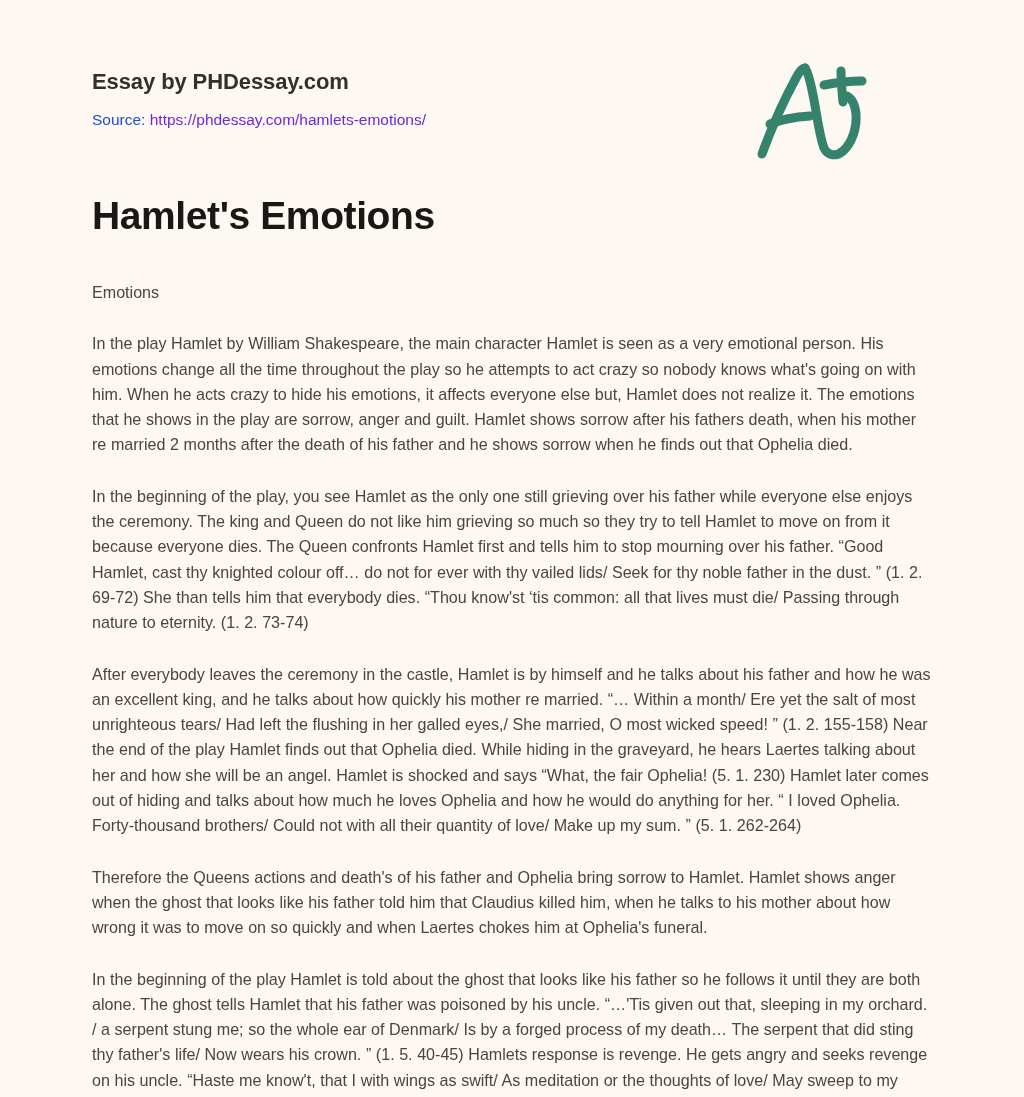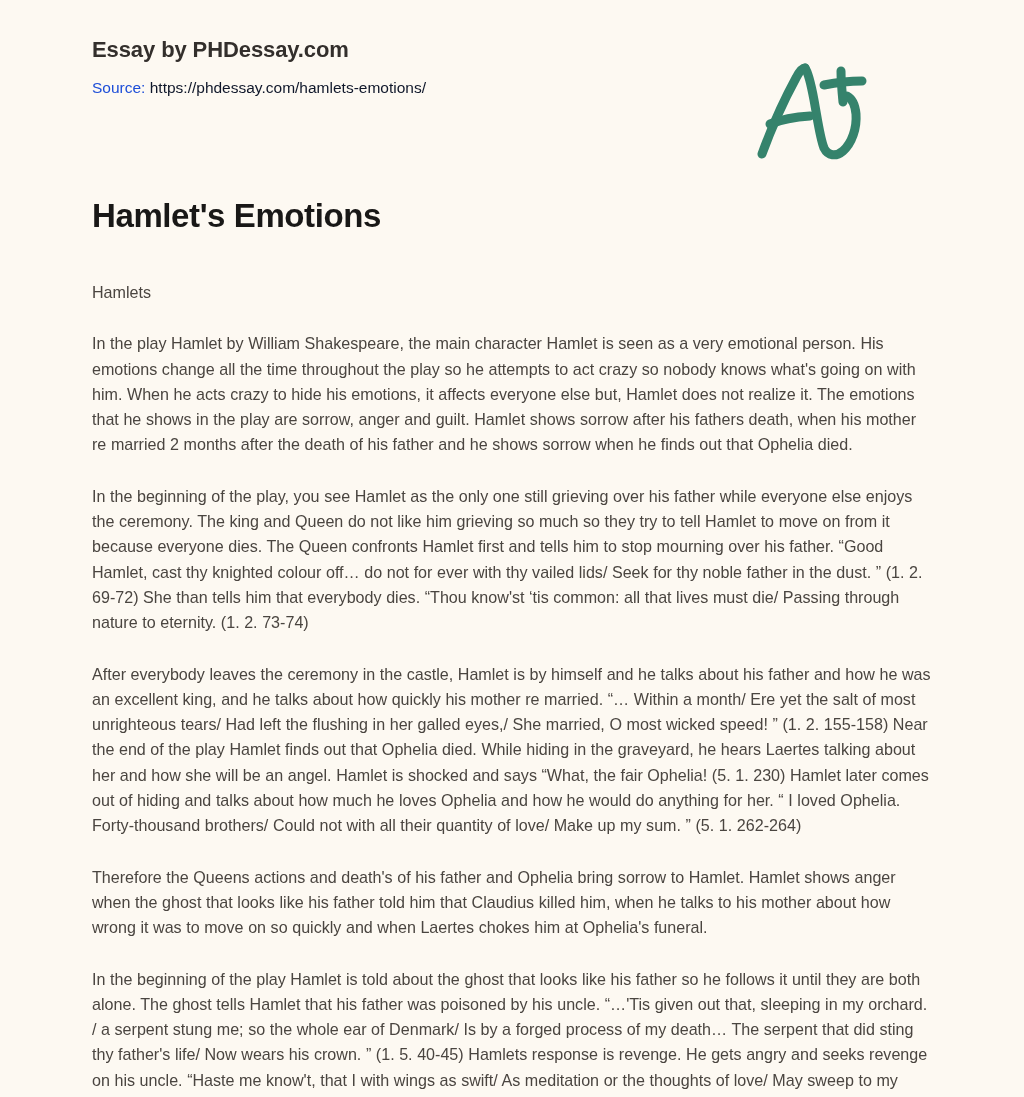--- a/index.html
+++ b/index.html
@@ -21,21 +21,21 @@
     position: relative;
     width: 1024px;
     height: 1097px;
     box-sizing: border-box;
     padding: 0 92px;
   }
 
   
   .header {
     position: relative;
-    padding-top: 36px;
+    padding-top: 68px;
     height: 118px;
     box-sizing: border-box;
   }
 
   .brand-line {
     font-size: 22px;
     font-weight: bold;
     color: #332f2c;
     letter-spacing: -0.1px;
     line-height: 28px;
@@ -48,21 +48,21 @@
     line-height: 20px;
     color: #8d8780;
     white-space: nowrap;
   }
 
   .source-label {
     color: #1d4ed8;
   }
 
   .source-url {
-    color: #0f172a;
+    color: #6d28d9;
     text-decoration: none;
   }
 
   
   .logo {
     position: absolute;
     right: 56px;
     top: 58px;
     width: 128px;
     height: 104px;
@@ -70,21 +70,21 @@
   .logo svg {
     display: block;
     width: 100%;
     height: 100%;
   }
 
   
   .title {
     margin: 0;
     padding-top: 78px;
-    font-size: 33px;
+    font-size: 39px;
     line-height: 40px;
     font-weight: bold;
     color: #191817;
     letter-spacing: -0.4px;
   }
 
   
   .article {
     padding-top: 44px;
     max-width: 846px;
@@ -129,21 +129,21 @@
 
           <path d="M76 27 C 86 25, 100 23, 114 23" stroke-width="9"></path>
         </g>
       </svg>
     </div>
   </div>
 
   <h1 class="title">Hamlet's Emotions</h1>
 
   <div class="article">
-    <p>Hamlets</p>
+    <p>Emotions</p>
     <p>In the play Hamlet by William Shakespeare, the main character Hamlet is seen as a very emotional person. His emotions change all the time throughout the play so he attempts to act crazy so nobody knows what's going on with him. When he acts crazy to hide his emotions, it affects everyone else but, Hamlet does not realize it. The emotions that he shows in the play are sorrow, anger and guilt. Hamlet shows sorrow after his fathers death, when his mother re married 2 months after the death of his father and he shows sorrow when he finds out that Ophelia died.</p>
     <p>In the beginning of the play, you see Hamlet as the only one still grieving over his father while everyone else enjoys the ceremony. The king and Queen do not like him grieving so much so they try to tell Hamlet to move on from it because everyone dies. The Queen confronts Hamlet first and tells him to stop mourning over his father. “Good Hamlet, cast thy knighted colour off… do not for ever with thy vailed lids/ Seek for thy noble father in the dust. ” (1. 2. 69-72) She than tells him that everybody dies. “Thou know'st ‘tis common: all that lives must die/ Passing through nature to eternity. (1. 2. 73-74)</p>
     <p>After everybody leaves the ceremony in the castle, Hamlet is by himself and he talks about his father and how he was an excellent king, and he talks about how quickly his mother re married. “… Within a month/ Ere yet the salt of most unrighteous tears/ Had left the flushing in her galled eyes,/ She married, O most wicked speed! ” (1. 2. 155-158) Near the end of the play Hamlet finds out that Ophelia died. While hiding in the graveyard, he hears Laertes talking about her and how she will be an angel. Hamlet is shocked and says “What, the fair Ophelia! (5. 1. 230) Hamlet later comes out of hiding and talks about how much he loves Ophelia and how he would do anything for her. “ I loved Ophelia. Forty-thousand brothers/ Could not with all their quantity of love/ Make up my sum. ” (5. 1. 262-264)</p>
     <p>Therefore the Queens actions and death's of his father and Ophelia bring sorrow to Hamlet. Hamlet shows anger when the ghost that looks like his father told him that Claudius killed him, when he talks to his mother about how wrong it was to move on so quickly and when Laertes chokes him at Ophelia's funeral.</p>
     <p>In the beginning of the play Hamlet is told about the ghost that looks like his father so he follows it until they are both alone. The ghost tells Hamlet that his father was poisoned by his uncle. “…'Tis given out that, sleeping in my orchard. / a serpent stung me; so the whole ear of Denmark/ Is by a forged process of my death… The serpent that did sting thy father's life/ Now wears his crown. ” (1. 5. 40-45) Hamlets response is revenge. He gets angry and seeks revenge on his uncle. “Haste me know't, that I with wings as swift/ As meditation or the thoughts of love/ May sweep to my revenge. (1. 5. 33-35) Al</p>
   </div>
 
 </div>
 
 </body></html>

